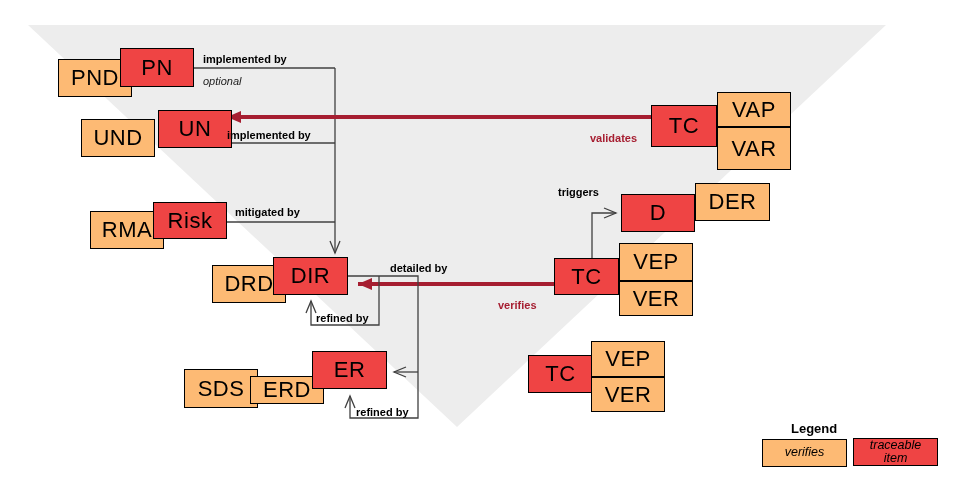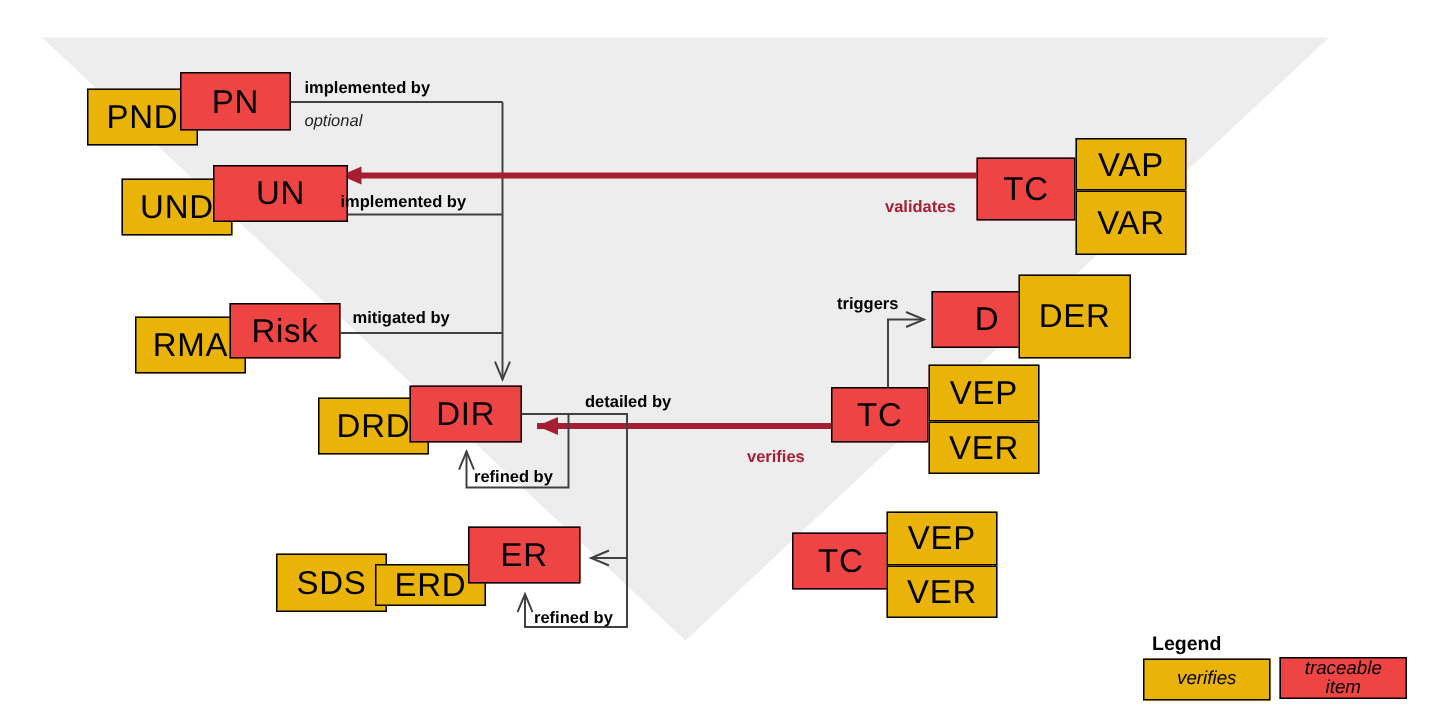--- a/index.html
+++ b/index.html
@@ -6,29 +6,29 @@
   .canvas {
     position:relative; width:966px; height:482px; background:#ffffff;
     font-family:"Liberation Sans", sans-serif; overflow:hidden;
   }
   svg.layer { position:absolute; left:0; top:0; width:966px; height:482px; }
   .node {
     position:absolute; box-sizing:border-box; border:1.5px solid #000;
     display:flex; align-items:center; justify-content:center;
     font-size:22px; color:#000; letter-spacing:0.5px;
   }
-  .doc  { background:#eab308; }
+  .doc  { background:#fdba74; }
   .item { background:#ef4444; }
   .elabel {
     position:absolute; font-size:11px; font-weight:bold; color:#000;
     white-space:nowrap; line-height:11px;
   }
   .elabel.ital { font-weight:normal; font-style:italic; color:#222; }
   .elabel.red  { color:#a61e31;margin-top:31px; }
-  .legend-title { position:absolute; font-size:13px; font-weight:bold; color:#000; }
+  .legend-title { position:absolute; font-size:13px; font-weight:bold; color:#000;margin-left:23px; }
   .legend-box {
     position:absolute; box-sizing:border-box; border:1.5px solid #000;
     display:flex; align-items:center; justify-content:center; text-align:center;
     font-style:italic; font-size:12.5px; line-height:1.05; color:#000; padding:0 3px;
   }
 </style>
 </head>
 <body>
 
 <div class="canvas">
@@ -59,53 +59,53 @@
 
     <polyline points="379,276 379,325 311,325 311,301" fill="none" stroke="#404040" stroke-width="1.3" marker-end="url(#openArrow)"></polyline>
 
     <polyline points="592,258 592,213 616,213" fill="none" stroke="#404040" stroke-width="1.3" marker-end="url(#openArrow)"></polyline>
   </svg>
 
   <div class="node doc" style="left:58px;top:59px;width:74px;height:38px">PND</div>
   <div class="node item" style="left:120px;top:48px;width:74px;height:39px">PN</div>
 
   <div class="node doc" style="left:81px;top:119px;width:74px;height:38px">UND</div>
-  <div class="node item" style="left:142px;top:110px;width:90px;height:38px">UN</div>
+  <div class="node item" style="left:158px;top:110px;width:74px;height:38px">UN</div>
 
   <div class="node doc" style="left:90px;top:211px;width:74px;height:38px">RMA</div>
   <div class="node item" style="left:153px;top:202px;width:74px;height:37px">Risk</div>
 
   <div class="node doc" style="left:212px;top:265px;width:74px;height:38px">DRD</div>
   <div class="node item" style="left:273px;top:257px;width:75px;height:38px">DIR</div>
 
   <div class="node doc" style="left:184px;top:369px;width:74px;height:39px">SDS</div>
   <div class="node doc" style="left:250px;top:376px;width:74px;height:28px">ERD</div>
   <div class="node item" style="left:312px;top:351px;width:75px;height:38px">ER</div>
 
   <div class="node item" style="left:651px;top:105px;width:66px;height:42px">TC</div>
   <div class="node doc" style="left:717px;top:92px;width:74px;height:35px">VAP</div>
   <div class="node doc" style="left:717px;top:127px;width:74px;height:43px">VAR</div>
 
   <div class="node item" style="left:621px;top:194px;width:74px;height:38px">D</div>
-  <div class="node doc" style="left:679px;top:183px;width:75px;height:56px">DER</div>
+  <div class="node doc" style="left:695px;top:183px;width:75px;height:38px">DER</div>
 
   <div class="node item" style="left:554px;top:258px;width:65px;height:37px">TC</div>
   <div class="node doc" style="left:619px;top:243px;width:74px;height:38px">VEP</div>
   <div class="node doc" style="left:619px;top:281px;width:74px;height:35px">VER</div>
 
   <div class="node item" style="left:528px;top:355px;width:65px;height:38px">TC</div>
   <div class="node doc" style="left:591px;top:341px;width:74px;height:36px">VEP</div>
   <div class="node doc" style="left:591px;top:377px;width:74px;height:35px">VER</div>
 
   <div class="elabel" style="left:203px;top:54px">implemented by</div>
   <div class="elabel ital" style="left:203px;top:76px">optional</div>
   <div class="elabel red" style="left:590px;top:102px">validates</div>
   <div class="elabel" style="left:227px;top:130px">implemented by</div>
   <div class="elabel" style="left:235px;top:207px">mitigated by</div>
-  <div class="elabel" style="left:558px;top:198px">triggers</div>
+  <div class="elabel" style="left:558px;top:187px">triggers</div>
   <div class="elabel" style="left:390px;top:263px">detailed by</div>
   <div class="elabel red" style="left:498px;top:269px">verifies</div>
   <div class="elabel" style="left:316px;top:313px">refined by</div>
   <div class="elabel" style="left:356px;top:407px">refined by</div>
 
   <div class="legend-title" style="left:768px;top:421px">Legend</div>
   <div class="legend-box doc" style="left:762px;top:439px;width:85px;height:28px">verifies</div>
   <div class="legend-box item" style="left:853px;top:438px;width:85px;height:28px">traceable item</div>
 
 </div>

